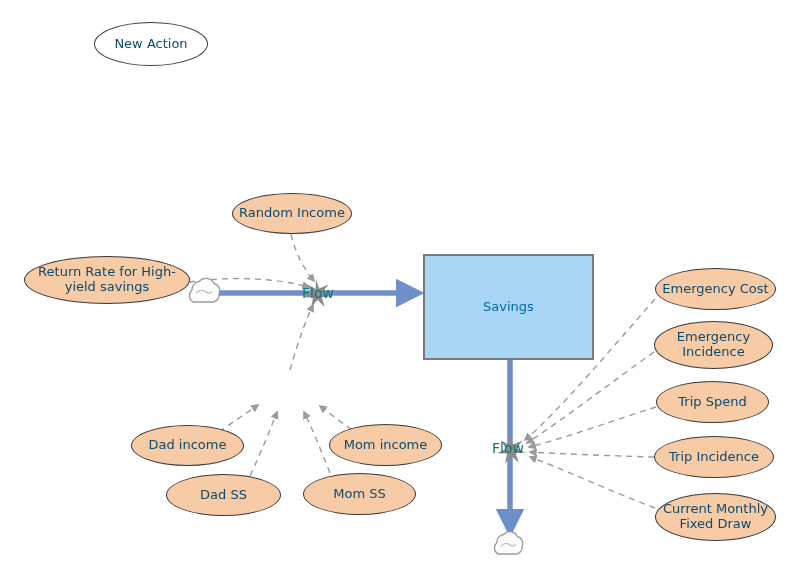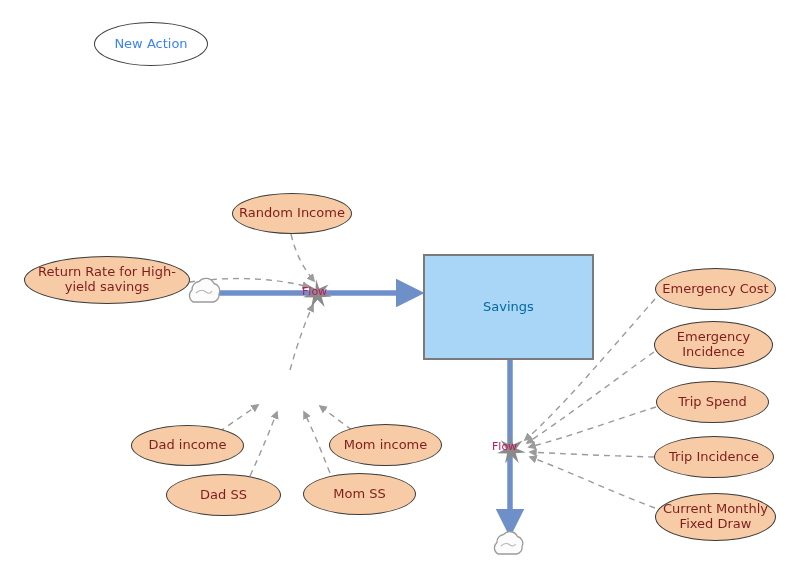--- a/index.html
+++ b/index.html
@@ -32,41 +32,41 @@
     display: flex;
     align-items: center;
     justify-content: center;
     text-align: center;
     line-height: 1.15;
   }
   .aux {
     border-radius: 50%;
     background: #f7cba6;
     border: 1.3px solid #3a3a3a;
-    color: #7f1d1d;
+    color: #0c4a6e;
     font-size: 13px;
     padding: 0 6px;
   }
   .action {
     border-radius: 50%;
     background: #ffffff;
     border: 1.3px solid #3d3d3d;
-    color: #3b82f6;
+    color: #0c4a6e;
     font-size: 13px;
   }
   .stock {
     background: #a9d6f7;
     border: 2px solid #7a7a7a;
     color: #0369a1;
     font-size: 13px;
   }
   .flow-label {
     position: absolute;
-    font-size: 11px;
-    color: #be185d;
+    font-size: 14px;
+    color: #0f766e;
     background: transparent;
     white-space: nowrap;
     z-index: 6;
     text-align: right;
   }
 </style>
 </head>
 <body>
 
 <div id="canvas">

